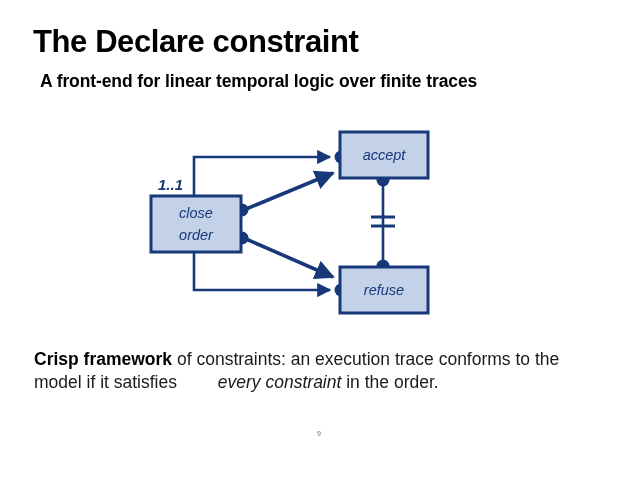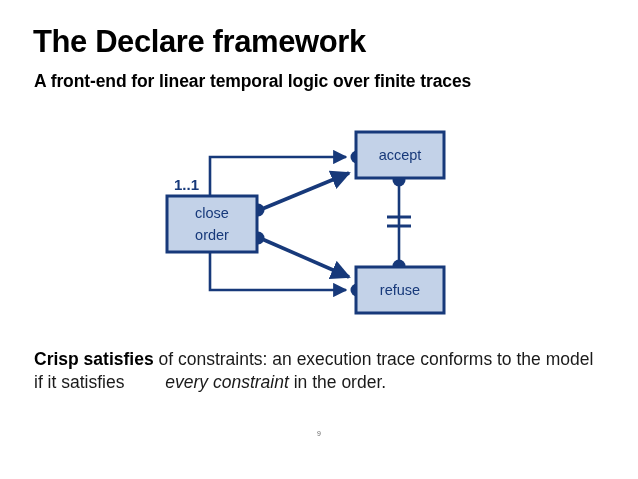--- a/index.html
+++ b/index.html
@@ -29,37 +29,38 @@
     top: 26px;
     font-size: 31px;
     font-weight: bold;
     letter-spacing: -0.4px;
     line-height: 1.05;
     color: #000000;
     white-space: nowrap;
   }
   .slide-subtitle {
     position: absolute;
-    left: 34px;
+    left: 40px;
     top: 72px;
     font-size: 17.5px;
     font-weight: bold;
     letter-spacing: -0.1px;
     line-height: 1.1;
     color: #000000;
     white-space: nowrap;
   }
 
   
   .diagram {
     position: absolute;
-    left: 150px;
+    left: 134px;
     top: 118px;
     width: 320px;
     height: 210px;
+    font-style: italic;
   }
   .diagram svg {
     display: block;
   }
 
   .node-box {
     fill: #c3d2e8;
     stroke: #17397a;
     stroke-width: 3;
   }
@@ -116,21 +117,21 @@
     text-align: center;
     font-size: 7px;
     color: #6b6b6b;
   }
 </style>
 </head>
 <body>
 
 <div class="slide">
 
-  <div class="slide-title">The Declare framework</div>
+  <div class="slide-title">The Declare constraint</div>
 
   <div class="slide-subtitle">A front-end for linear temporal logic over finite traces</div>
 
   <div class="diagram">
     <svg width="320" height="210" viewBox="0 0 320 210" xmlns="http://www.w3.org/2000/svg">
 
       <defs>
         <marker id="arrow" viewBox="0 0 10 10" refX="9" refY="5" markerWidth="5.5" markerHeight="5.5" orient="auto-start-reverse">
           <path d="M 0 0 L 10 5 L 0 10 z" class="arrow-head"></path>
         </marker>
@@ -179,18 +180,18 @@
         <text class="node-label" x="62" y="96">close</text>
         <text class="node-label" x="62" y="118">order</text>
       </g>
 
       <text class="cardinality-label" x="24" y="68">1..1</text>
 
     </svg>
   </div>
 
   <div class="body-text">
-    <span class="b">Crisp satisfies</span><span> of constraints: an execution trace conforms to the model if it satisfies </span><span class="i">every constraint</span><span> in the order.</span>
+    <span class="b">Crisp framework</span><span> of constraints: an execution trace conforms to the model if it satisfies </span><span class="i">every constraint</span><span> in the order.</span>
   </div>
 
   <div class="page-number">9</div>
 
 </div>
 
 </body></html>

